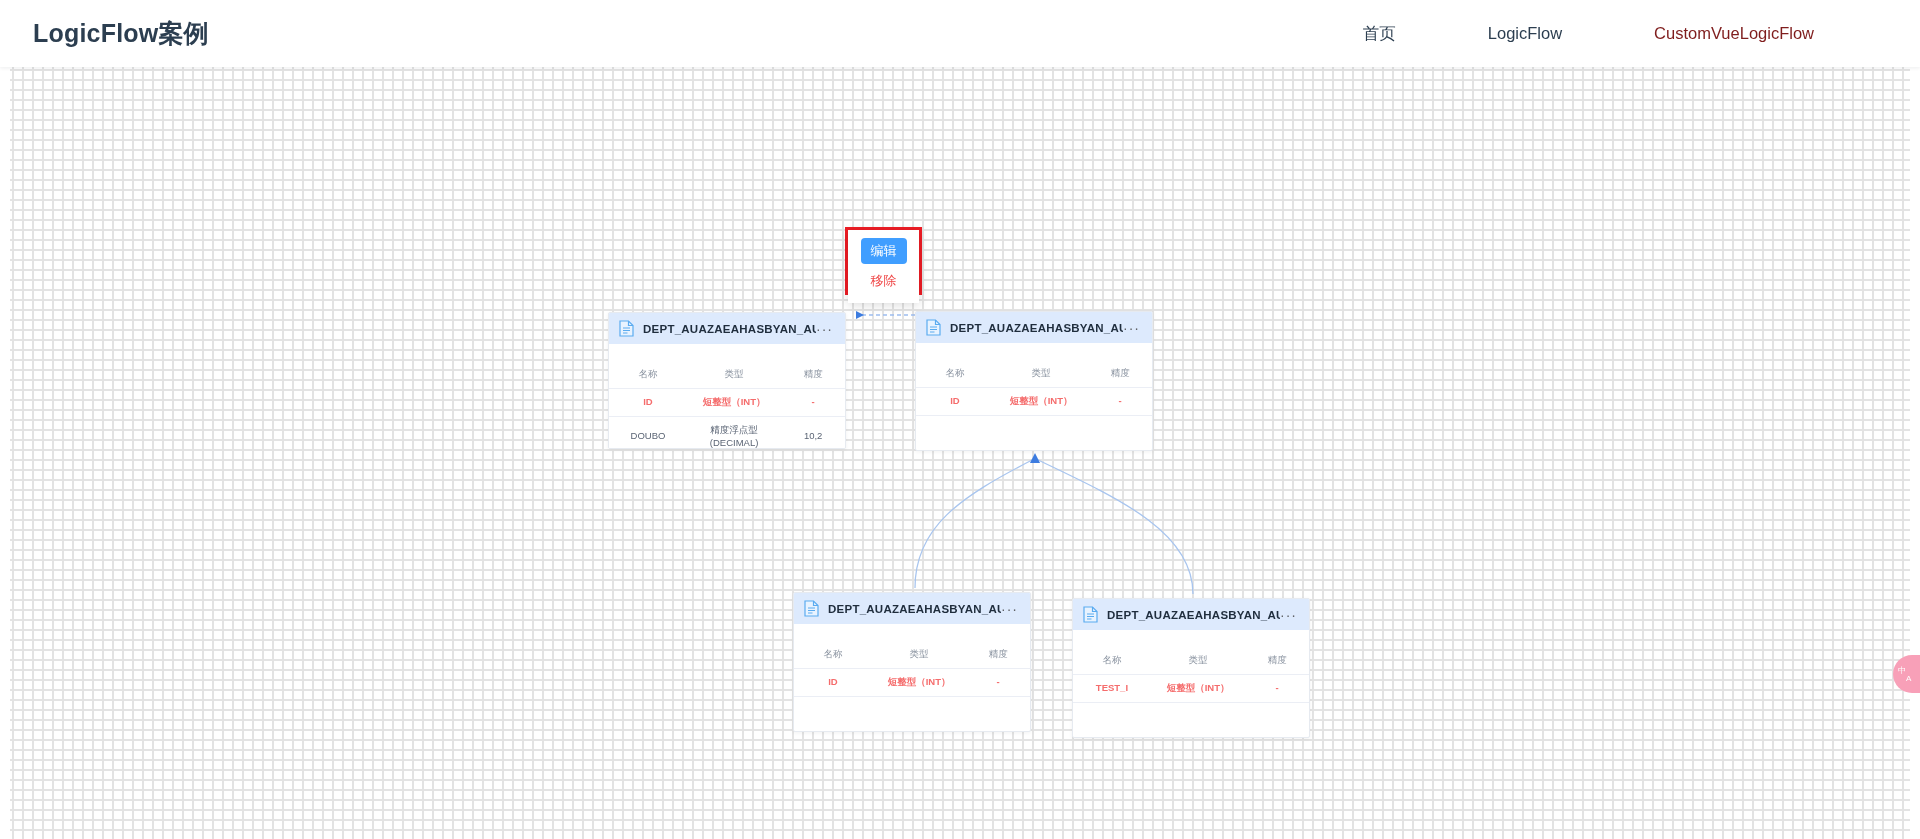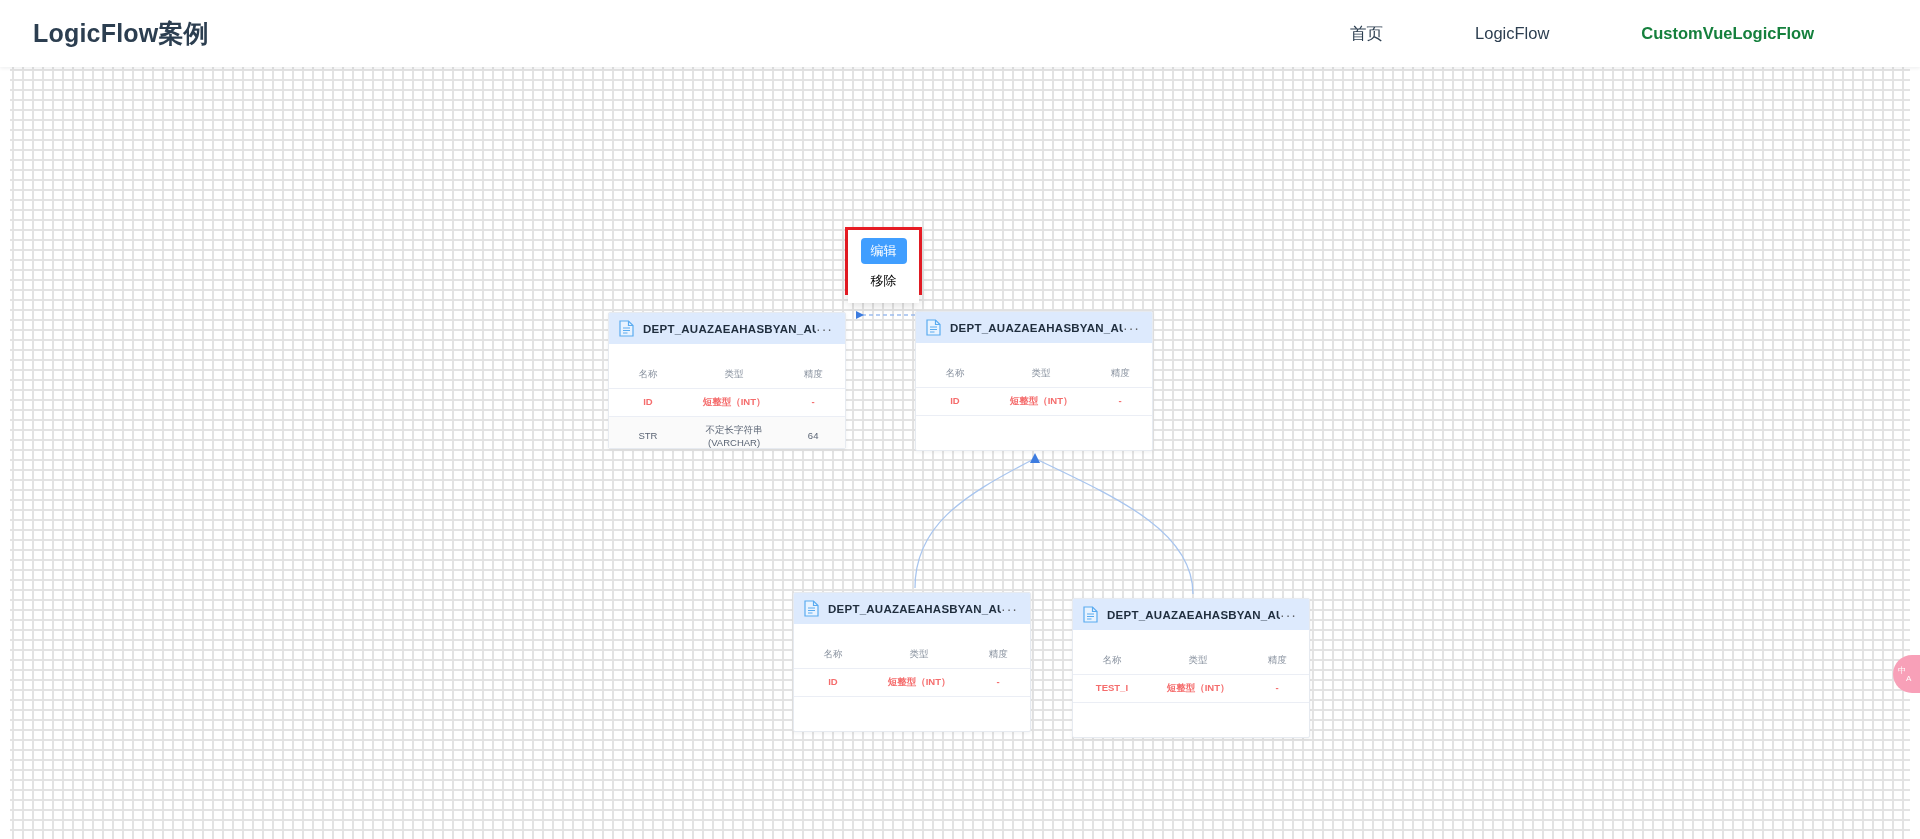--- a/index.html
+++ b/index.html
@@ -38,22 +38,22 @@
   }
   .nav-link {
     font-size: 16.5px;
     color: #2c3e50;
     padding: 0 46px;
     text-decoration: none;
     white-space: nowrap;
     cursor: pointer;
   }
   .nav-link.active {
-    color: #15803d;
-    font-weight: bold;
+    color: #7f1d1d;
+    font-weight: normal;
   }
 
   
   .canvas {
     position: absolute;
     top: 67px; left: 0;
     width: 1920px; height: 772px;
     background-color: #ffffff;
     background-image:
       linear-gradient(to right, #e3e3e3 2px, transparent 2px),
@@ -160,21 +160,21 @@
     box-shadow: 0 2px 10px rgba(0,0,0,0.14);
     padding: 8px 9px 9px;
     display: flex;
     flex-direction: column;
     align-items: center;
     gap: 4px;
     min-width: 56px;
   }
   .ctx-item {
     font-size: 13px;
-    color: #000000;
+    color: #ef4444;
     padding: 4px 10px;
     border-radius: 4px;
     cursor: pointer;
     white-space: nowrap;
     text-align: center;
   }
   .ctx-item.selected {
     background: #409eff;
     color: #ffffff;
   }
@@ -253,26 +253,20 @@
             <th class="col-type">类型</th>
             <th class="col-prec">精度</th>
           </tr>
         </thead>
         <tbody>
           <tr class="pk">
             <td>ID</td>
             <td>短整型（INT）</td>
             <td>-</td>
           </tr>
-          <tr class="alt">
-            <td>STR</td>
-            <td style="white-space:pre-line">不定长字符串
-(VARCHAR)</td>
-            <td>64</td>
-          </tr>
           <tr>
             <td>DOUBO</td>
             <td style="white-space:pre-line">精度浮点型
 (DECIMAL)</td>
             <td>10,2</td>
           </tr>
         </tbody>
       </table>
     </div>
   </div>

